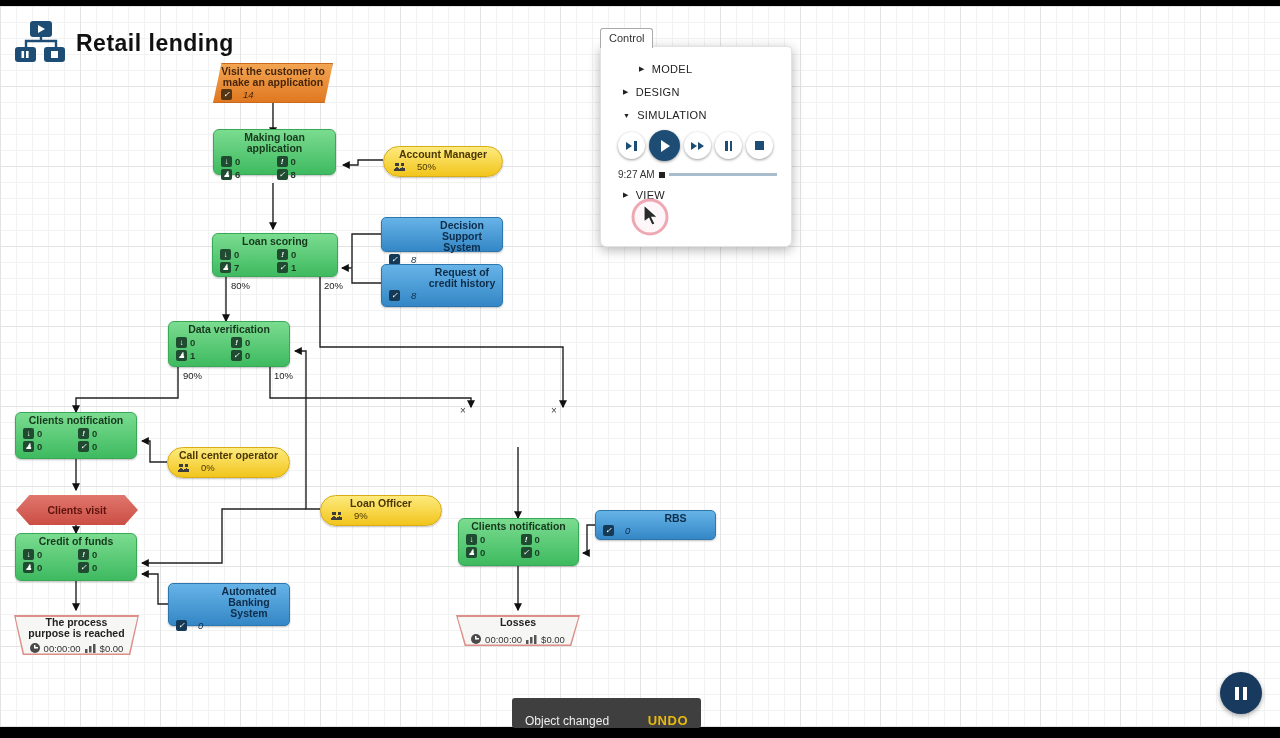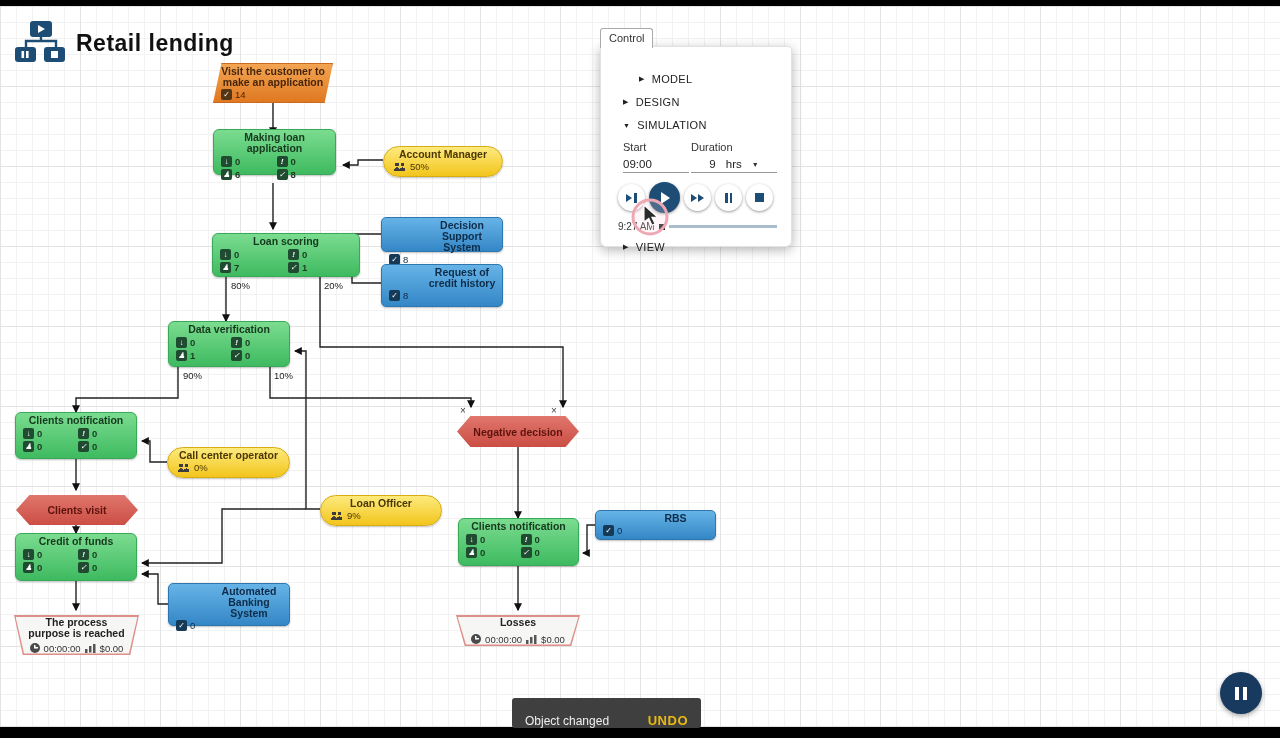--- a/index.html
+++ b/index.html
@@ -29,24 +29,24 @@
   .bi{display:inline-block;width:11px;height:11px;border-radius:2px;background:#1f4b30;color:#fff;
       font-size:8px;line-height:11px;text-align:center;flex:0 0 auto;}
   .bi.q::before{content:"↓";}
   .bi.a::before{content:"!";font-weight:bold;}
   .bi.p::before{content:"♟";}
   .bi.c::before{content:"✓";}
   .sys{border-radius:5px;border:1px solid #2d77ae;background:linear-gradient(#66b3e7,#3487c6);box-shadow:0 1px 2px rgba(0,0,0,.25);}
   .sys .nt{color:#0e2c49;padding-left:43px;}
   .sys .bi{background:#143a57;}
   .sys .bv{color:#0e2c49;}
-  .brow{display:flex;align-items:flex-end;gap:3px;padding:0 7px 2px;}
+  .brow{display:flex;align-items:flex-end;gap:11px;padding:0 7px 2px;font-style:italic;}
   .res{border-radius:16px;border:1px solid #d8ac13;background:linear-gradient(#fdea7e,#f2c51c);box-shadow:0 1px 2px rgba(0,0,0,.25);}
   .res .nt{color:#4a3705;}
-  .load-row{display:flex;align-items:center;gap:4px;padding:0 9px;font-size:9.5px;color:#4a3705;}
+  .load-row{display:flex;align-items:center;gap:11px;padding:0 9px;font-size:9.5px;color:#4a3705;}
   .people-icon{display:inline-block;width:13px;height:9px;background:
       radial-gradient(circle 2px at 4px 2.5px,#3c3c3c 98%,transparent),
       radial-gradient(circle 2px at 9.5px 2.5px,#3c3c3c 98%,transparent),
       radial-gradient(ellipse 3px 3.2px at 4px 8.6px,#3c3c3c 98%,transparent),
       radial-gradient(ellipse 3px 3.2px at 9.5px 8.6px,#3c3c3c 98%,transparent);}
   .start{background:linear-gradient(#f3a552,#e07821);border:1px solid #c8691e;
       clip-path:polygon(7% 0,100% 0,93% 100%,0 100%);box-shadow:0 1px 2px rgba(0,0,0,.25);}
   .start .nt{color:#46250a;}
   .start .bi{background:#533413;}
   .start .bv{color:#46250a;}
@@ -179,21 +179,21 @@
           <i class="bi p"></i>
           <b class="bv">6</b>
         </span>
       <span class="bcell">
           <i class="bi c"></i>
           <b class="bv">8</b>
         </span>
     </div>
   </div>
 
-  <div class="node task" style="left:212px;top:227px;width:148px;height:44px;">
+  <div class="node task" style="left:212px;top:227px;width:126px;height:44px;">
     <div class="nt">Loan scoring</div>
     <div class="bgrid">
       <span class="bcell">
           <i class="bi q"></i>
           <b class="bv">0</b>
         </span>
       <span class="bcell">
           <i class="bi a"></i>
           <b class="bv">0</b>
         </span>
@@ -347,23 +347,20 @@
   <div class="node res" style="left:320px;top:489px;width:122px;height:31px;">
     <div class="nt">Loan Officer</div>
     <div class="load-row">
         <span class="people-icon"></span>
         <span>9%</span>
       </div>
   </div>
 
   <div class="node gate" style="left:16px;top:489px;width:122px;height:30px;">
     <div class="nt">Clients visit</div>
-  </div>
-  <div class="node gate" style="left:457px;top:410px;width:122px;height:31px;">
-    <div class="nt">Negative decision</div>
   </div>
 
   <div class="node endnode" style="left:14px;top:609px;width:125px;height:40px;">
     <div class="end-border"></div>
     <div class="end-inner">
       <div class="nt">The process purpose is reached</div>
       <div class="stat-row">
         <span class="clock-icon"></span>
           <span>00:00:00</span>
         <span class="bank-icon"></span>
@@ -388,45 +385,31 @@
   <span class="pct" style="left:231px;top:274px;">80%</span>
   <span class="pct" style="left:324px;top:274px;">20%</span>
   <span class="pct" style="left:183px;top:364px;">90%</span>
   <span class="pct" style="left:274px;top:364px;">10%</span>
   <span class="xmark" style="left:460px;top:400px;">×</span>
   <span class="xmark" style="left:551px;top:400px;">×</span>
 </div>
 
 <div class="cp-tab">Control</div>
 <div class="cp">
-  <div class="cp-row" style="margin-top:26px;padding-left:16px;">
+  <div class="cp-row" style="margin-top:16px;padding-left:16px;">
     <span class="caret">▶</span>
     <span>MODEL</span>
   </div>
   <div class="cp-row" style="margin-top:11px;">
     <span class="caret">▶</span>
     <span>DESIGN</span>
   </div>
   <div class="cp-row" style="margin-top:11px;">
     <span class="caret">▼</span>
     <span>SIMULATION</span>
-  </div>
-  <div class="cp-cols">
-    <div class="cp-col1">
-      <div class="cp-lbl">Start</div>
-      <div class="cp-field">09:00</div>
-    </div>
-    <div class="cp-col2" style="margin-left:2px;">
-      <div class="cp-lbl">Duration</div>
-      <div class="cp-field dur">
-        <span>9</span>
-        <span>hrs</span>
-        <span class="dd-caret">▼</span>
-      </div>
-    </div>
   </div>
   <div class="cbtns">
     <div class="cbtn">
         <span class="tri sm"></span>
         <span class="vbar"></span>
       </div>
     <div class="cbtn play">
         <span class="tri white"></span>
       </div>
     <div class="cbtn">

